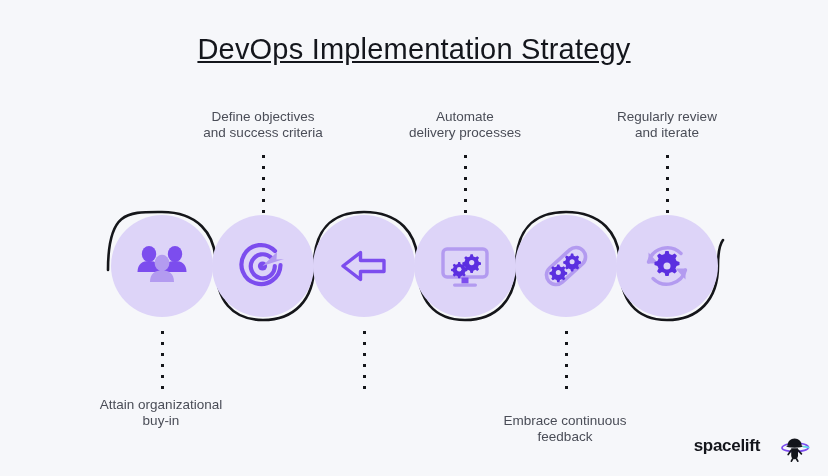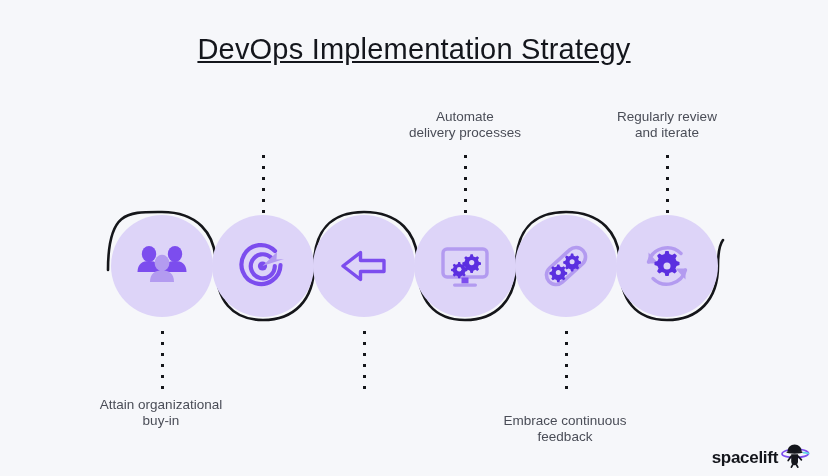--- a/index.html
+++ b/index.html
@@ -66,24 +66,24 @@
   .label-bottom { }
   .dot {
     position: absolute;
     width: 3px;
     height: 3px;
     background: #15161a;
   }
   .logo {
     position: absolute;
     right: 18px;
-    bottom: 8px;
+    bottom: 14px;
     display: flex;
-    align-items: flex-end;
-    gap: 2px;
+    align-items: flex-start;
+    gap: 20px;
   }
   .logo-text {
     font-size: 17px;
     font-weight: 700;
     color: #14161c;
     letter-spacing: -0.3px;
   }
   .logo-mark {
     width: 30px;
     height: 26px;
@@ -230,20 +230,22 @@
     <div>
       <div class="dot" style="left:565px; top:331px;"></div>
       <div class="dot" style="left:565px; top:342px;"></div>
       <div class="dot" style="left:565px; top:353px;"></div>
       <div class="dot" style="left:565px; top:364px;"></div>
       <div class="dot" style="left:565px; top:375px;"></div>
       <div class="dot" style="left:565px; top:386px;"></div>
     </div>
   </div>
 
+  <div class="label label-top" style="left:183px; top:109px; width:160px;">Define objectives
+and success criteria</div>
   <div class="label label-top" style="left:385px; top:109px; width:160px;">Automate
 delivery processes</div>
   <div class="label label-bottom" style="left:81px; top:397px; width:160px;">Attain organizational
 buy-in</div>
 
   <div class="label label-top" style="left:587px; top:109px; width:160px;">Regularly review
 and iterate</div>
   <div class="label label-bottom" style="left:485px; top:397px; width:160px;margin-top:16px;">Embrace continuous
 feedback</div>
 

